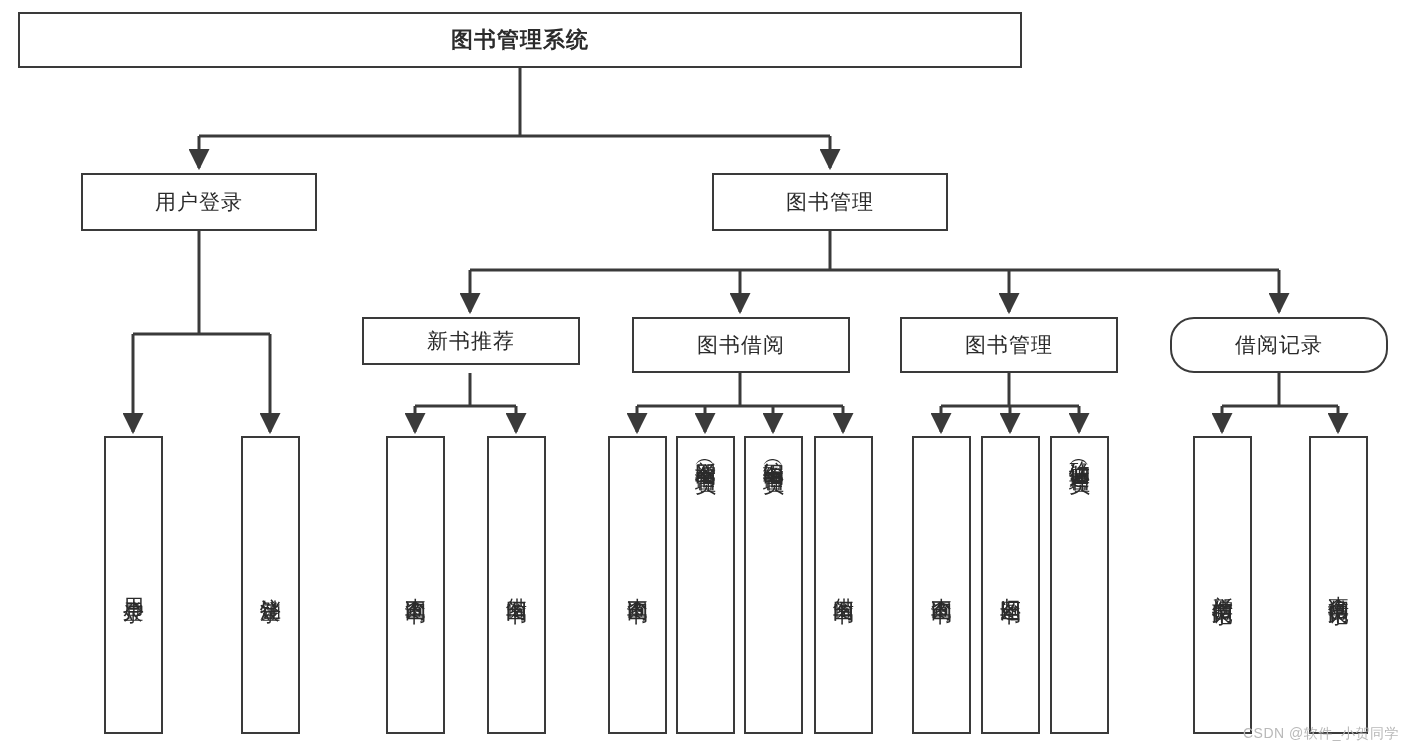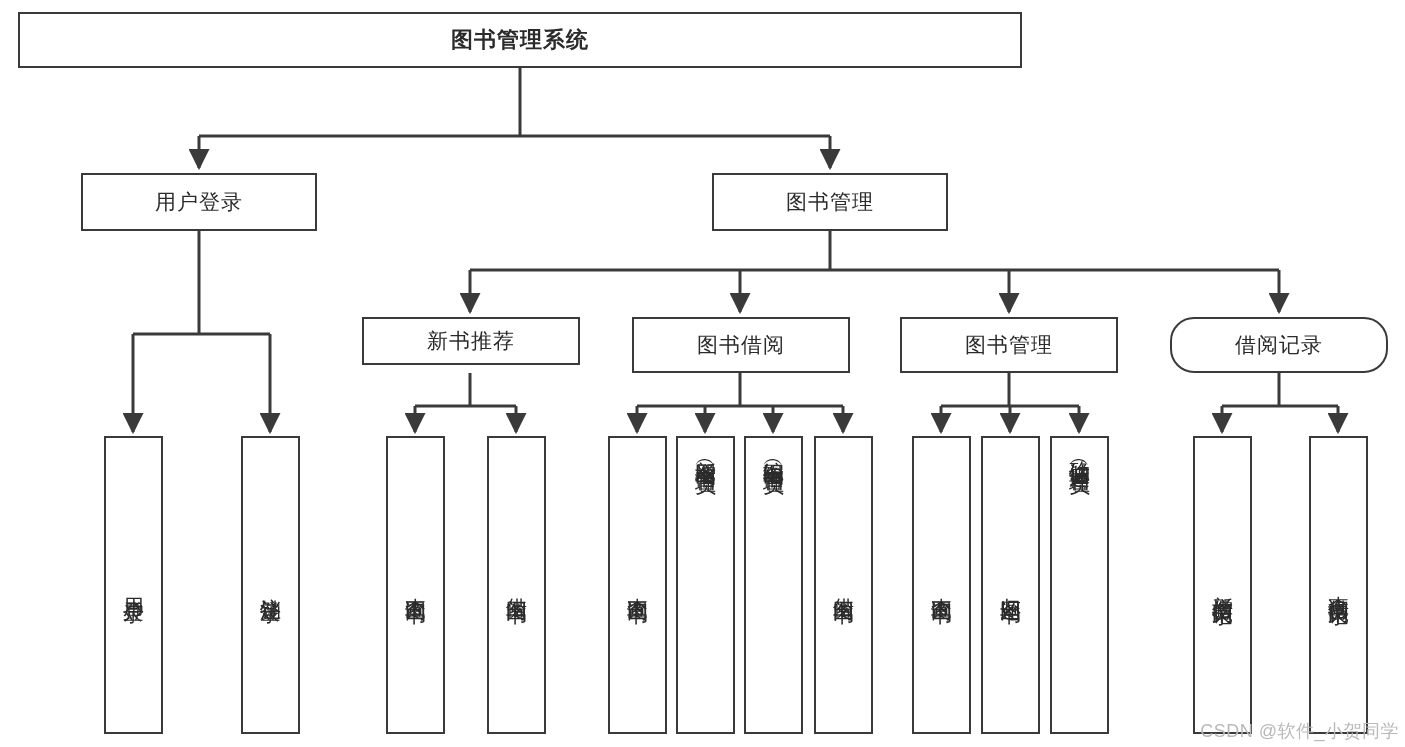--- a/index.html
+++ b/index.html
@@ -57,21 +57,21 @@
     white-space: nowrap;
   }
   .node.leaf.centered {
     align-items: center;
     padding-top: 0;
   }
   .watermark {
     position: absolute;
     right: 6px;
     bottom: 4px;
-    font-size: 18px;
+    font-size: 14px;
     color: #b9b9b9;
     letter-spacing: 0.5px;
     white-space: nowrap;
   }
 </style>
 </head>
 <body>
 
 <div id="canvas">
 

